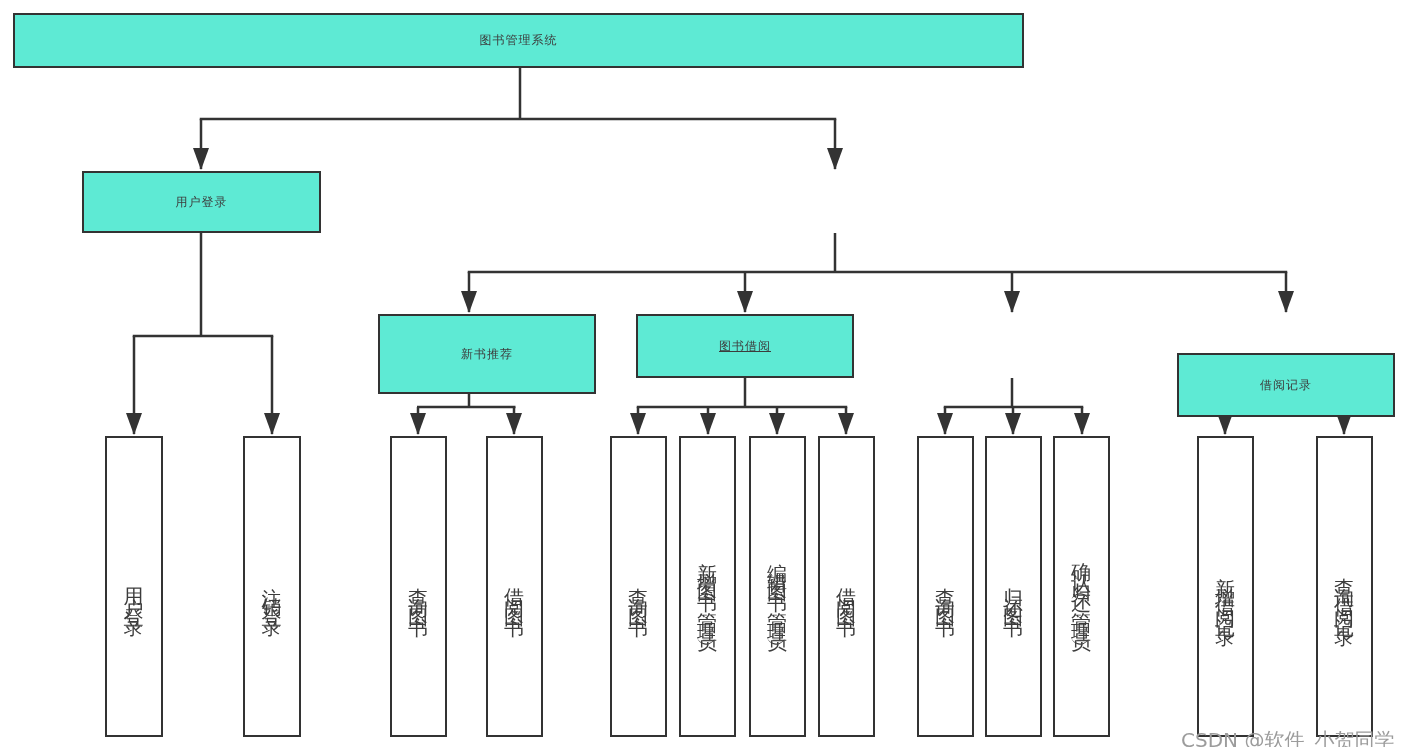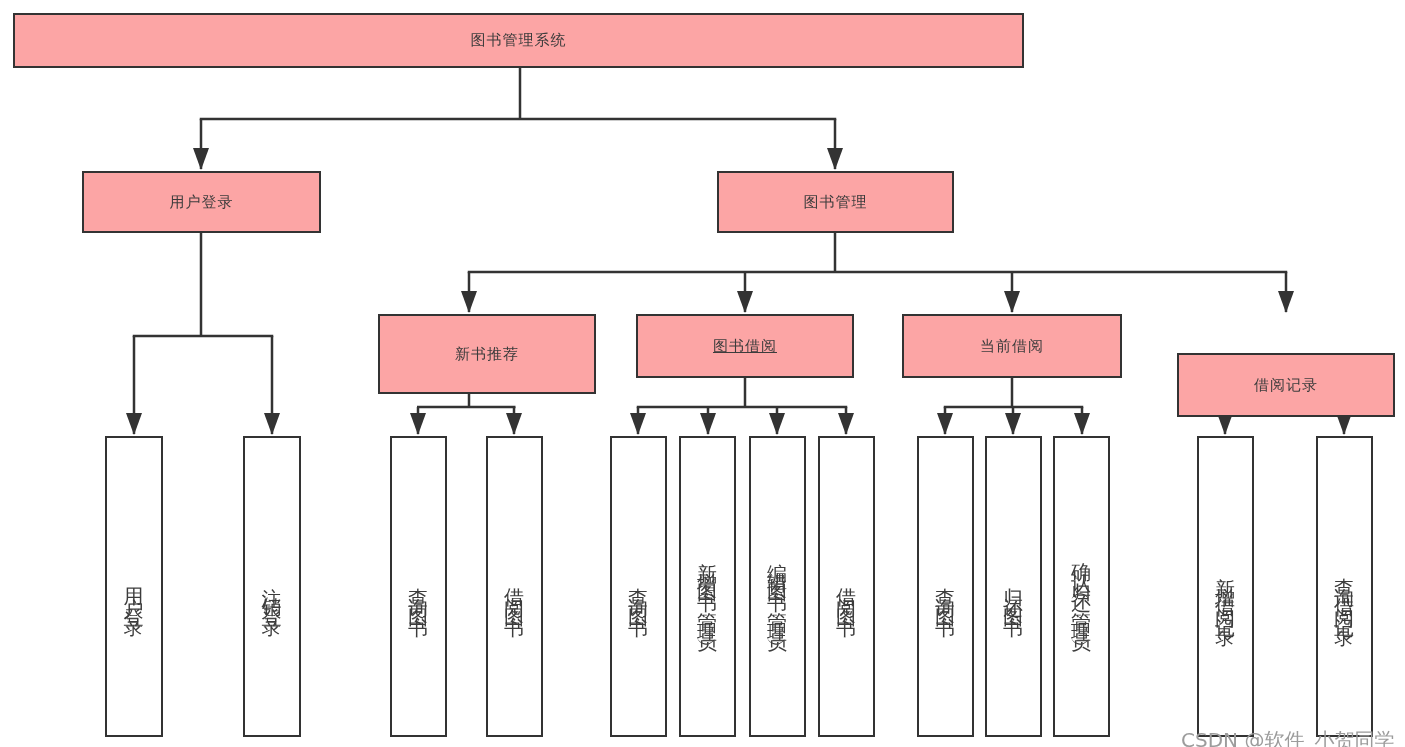--- a/index.html
+++ b/index.html
@@ -14,26 +14,26 @@
   #wires {
     position: absolute;
     left: 0; top: 0;
     width: 1405px; height: 747px;
     pointer-events: none;
   }
   .node {
     position: absolute;
     box-sizing: border-box;
     border: 2.5px solid #333333;
-    background: #fca5a5;
+    background: #5eead4;
     display: flex;
     align-items: center;
     justify-content: center;
     color: #3c3c3c;
-    font-size: 15px;
+    font-size: 12px;
     letter-spacing: 1px;
     white-space: nowrap;
   }
   .vnode {
     position: absolute;
     box-sizing: border-box;
     border: 2.5px solid #333333;
     background: #ffffff;
     display: flex;
     align-items: center;
@@ -148,25 +148,23 @@
       <line x1="1286" y1="378" x2="1286" y2="407"></line>
       <line x1="1223.75" y1="407" x2="1345.25" y2="407"></line>
       <line x1="1225" y1="407" x2="1225" y2="434" marker-end="url(#arrow)"></line>
       <line x1="1344" y1="407" x2="1344" y2="434" marker-end="url(#arrow)"></line>
     </g>
   </svg>
 
   <div class="node" id="n-root">图书管理系统</div>
 
   <div class="node" id="n-login">用户登录</div>
-  <div class="node" id="n-mgmt">图书管理</div>
 
   <div class="node" id="n-newbook">新书推荐</div>
   <div class="node" id="n-borrow">图书借阅</div>
-  <div class="node" id="n-current">当前借阅</div>
   <div class="node" id="n-records">借阅记录</div>
 
   <div class="vnode" id="v-login-a">
     <span class="vtext">用户登录</span>
   </div>
   <div class="vnode" id="v-login-b">
     <span class="vtext">注销登录</span>
   </div>
 
   <div class="vnode" id="v-nb-a">

